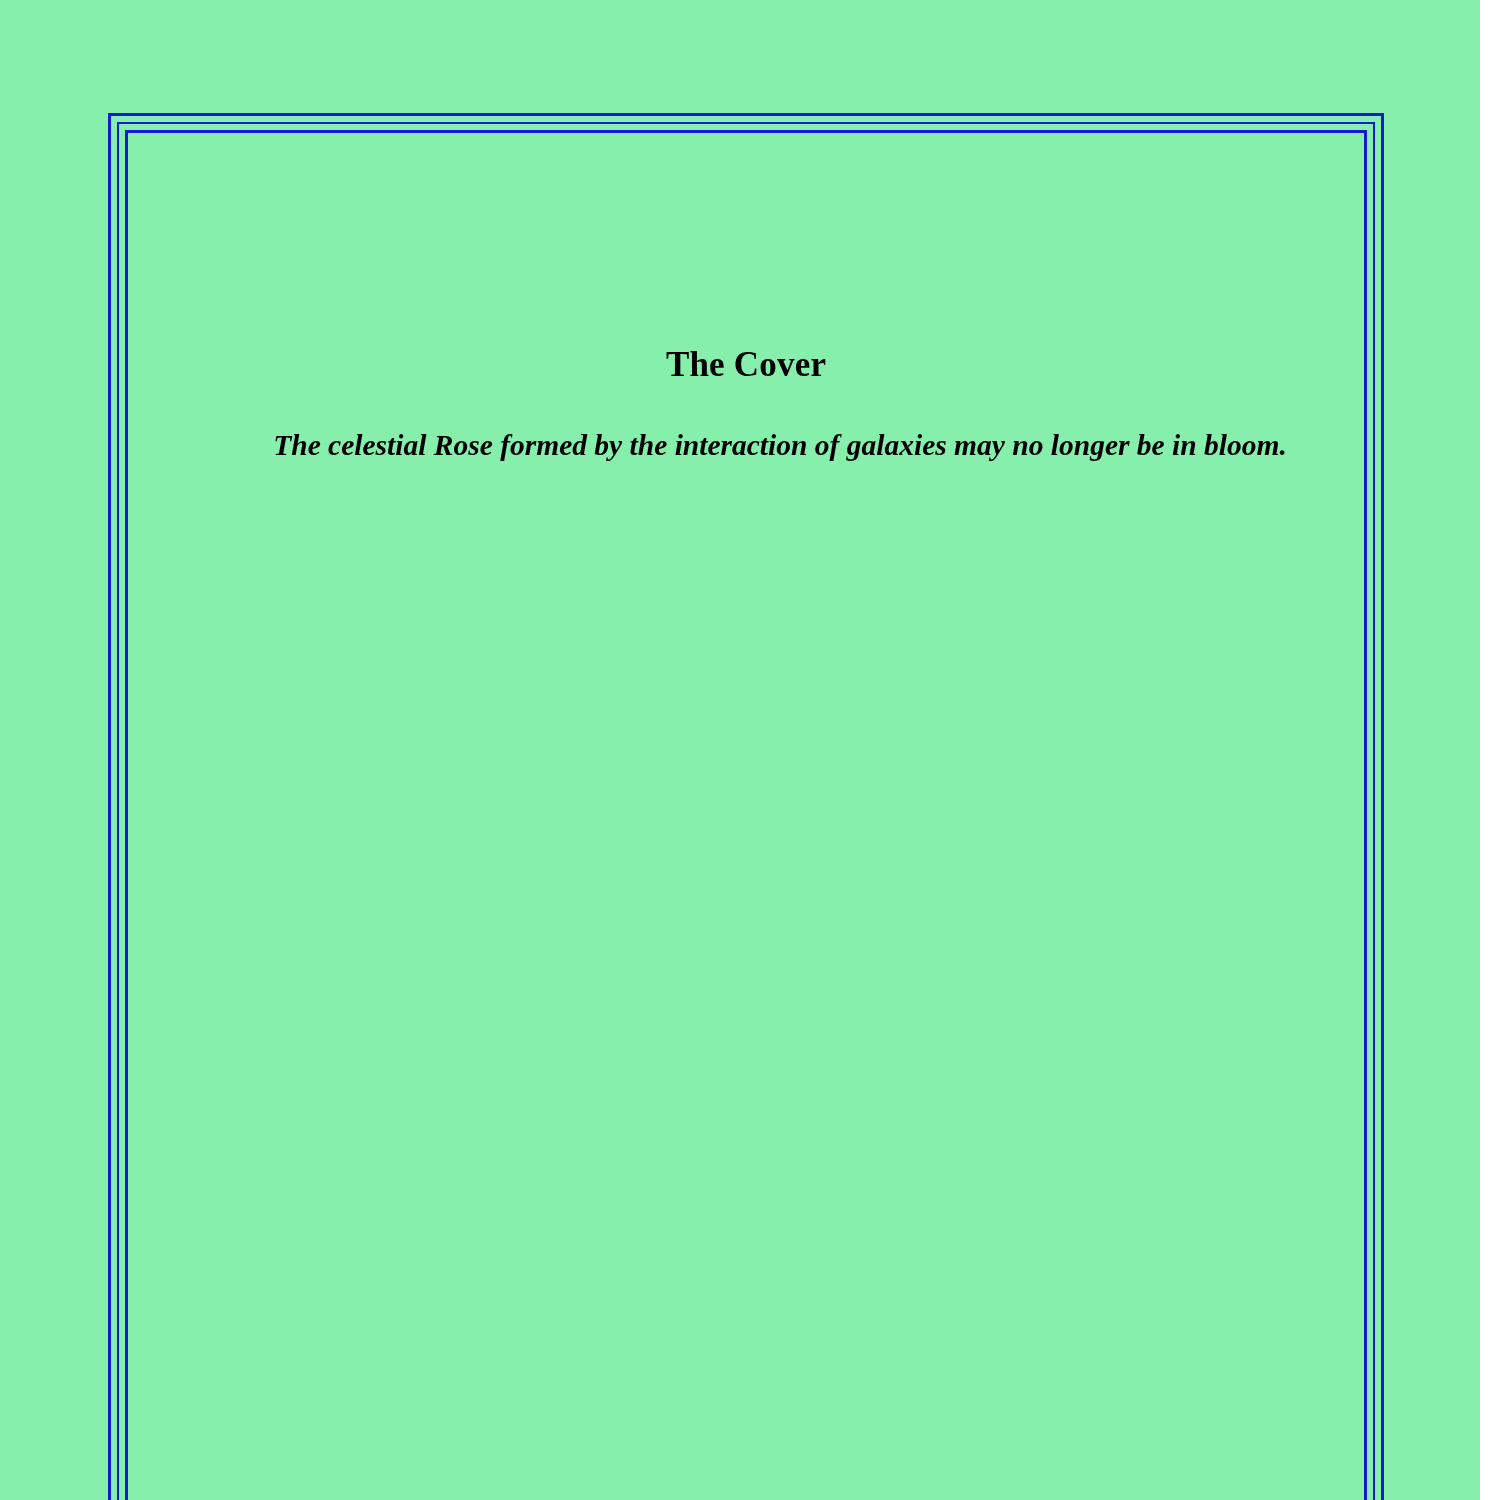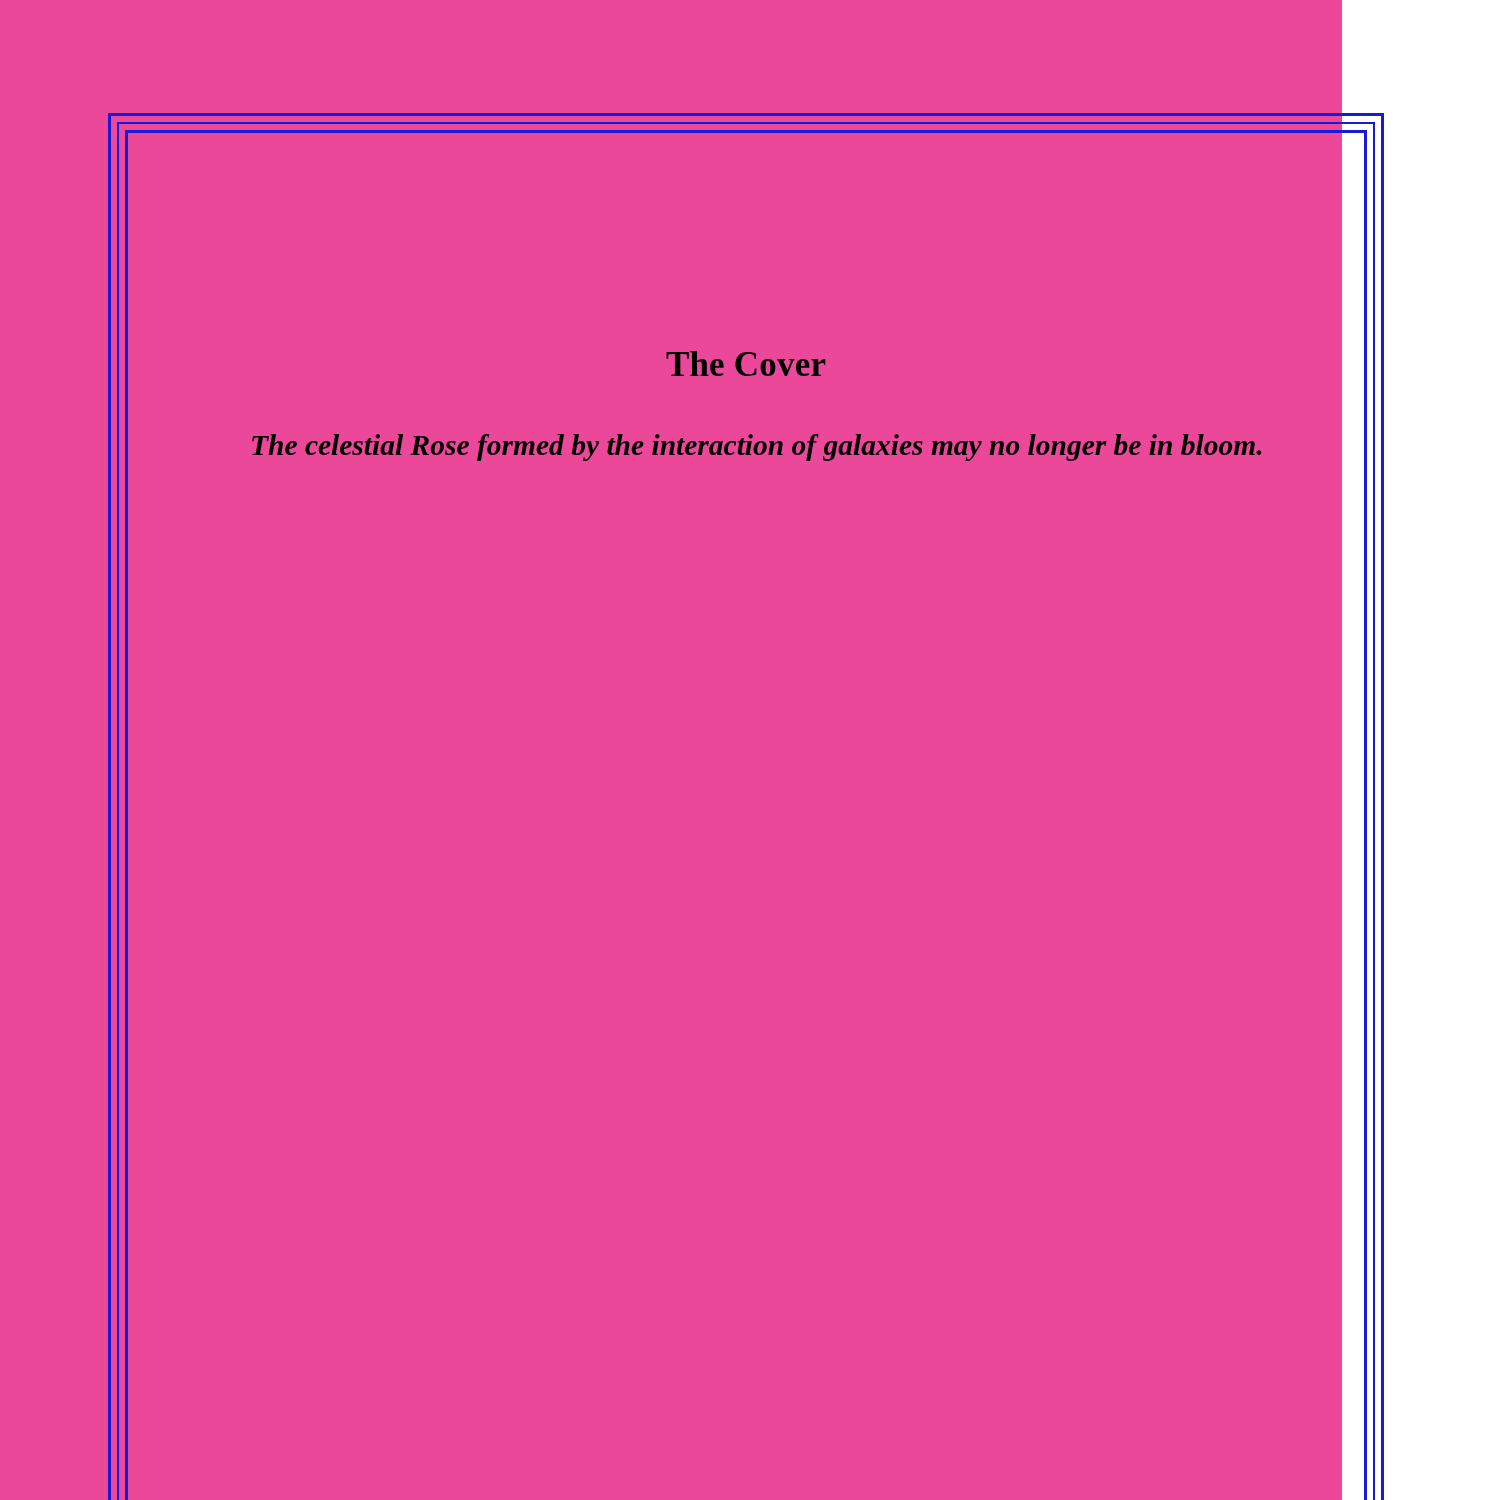--- a/index.html
+++ b/index.html
@@ -9,23 +9,23 @@
   }
   body {
     width: 1500px;
     height: 1500px;
     font-family: "Liberation Serif", serif;
     overflow: hidden;
   }
 
   .page-canvas {
     position: relative;
-    width: 1342px;
+    width: 1480px;
     height: 1500px;
-    background: #ec4899;
+    background: #86efac;
   }
 
   
   .border-outer {
     position: absolute;
     left: 108px;
     top: 113px;
     width: 1276px;
     height: 1420px;
     border: 3px solid #1a1ad6;
@@ -68,28 +68,28 @@
     width: 100%;
     text-align: center;
     font-size: 35px;
     font-weight: bold;
     color: #000000;
     letter-spacing: 0.2px;
   }
 
   .para {
     position: absolute;
-    left: 110px;
+    left: 125px;
     width: 1030px;
     font-size: 29.5px;
     font-style: italic;
     font-weight: bold;
     color: #000000;
     line-height: 1.3;
-    text-align: left;
+    text-align: center;
     white-space: nowrap;
   }
   .para-1 { top: 281px; }
   .para-2 { top: 350px; }
 </style>
 </head>
 <body>
 
 <div class="page-canvas">
 

